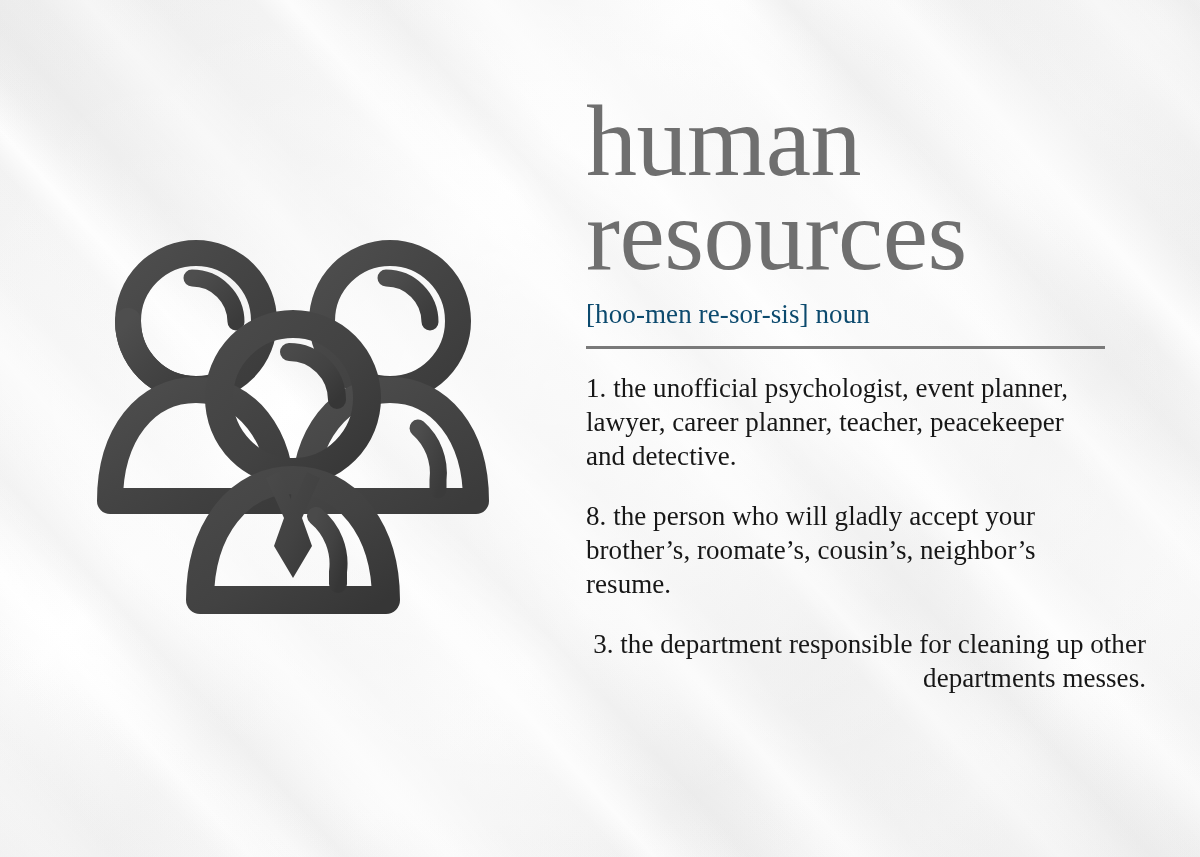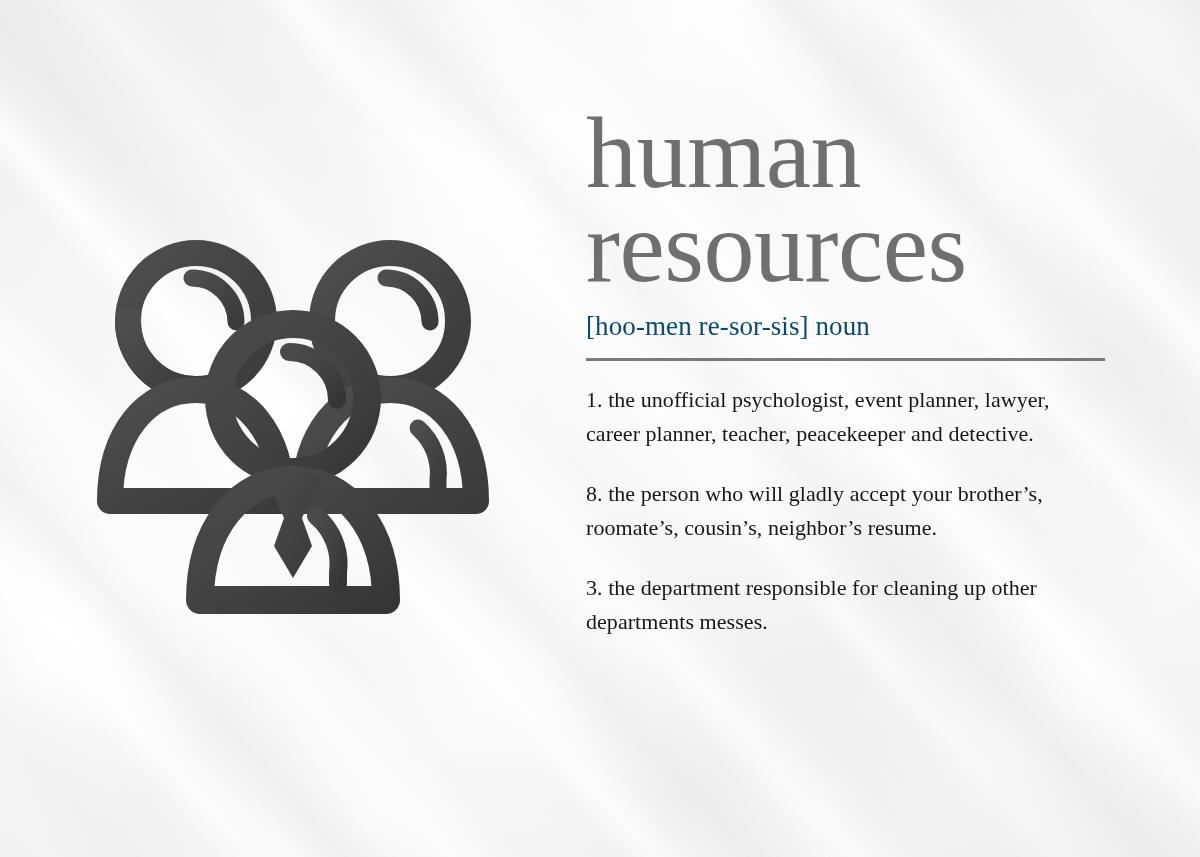--- a/index.html
+++ b/index.html
@@ -81,21 +81,21 @@
     top: 228px;
     width: 410px;
     height: 400px;
   }
   #people-icon { display: block; width: 100%; height: 100%; }
 
   
   #text-col {
     position: absolute;
     left: 586px;
-    top: 108px;
+    top: 96px;
     width: 560px;
   }
 
   .title-line {
     color: #6f6f6f;
     font-family: "Liberation Serif", serif;
     font-weight: 400;
     font-size: 104px;
     line-height: 0.88;
     letter-spacing: -0.5px;
@@ -120,29 +120,29 @@
     height: 3px;
     background: #7a7a7a;
     border: 0;
   }
 
   #definitions { margin-top: 22px; }
 
   .definition {
     color: #171717;
     font-family: "Liberation Serif", serif;
-    font-size: 22px;
+    font-size: 27px;
     line-height: 34px;
     letter-spacing: 0.05px;
     margin: 0 0 26px 0;
     max-width: 500px;
   }
   .definition:last-child { margin-bottom: 0; }
   #def-2 { max-width: 500px; }
-  #def-3 { max-width: 560px; }
+  #def-3 { max-width: 560px; text-align: right; }
 </style>
 </head>
 <body>
 
 <div id="poster">
 
   <div class="bg-base"></div>
   <div class="bg-streaks"></div>
   <div class="bg-streaks2"></div>
   <div class="bg-vignette"></div>

